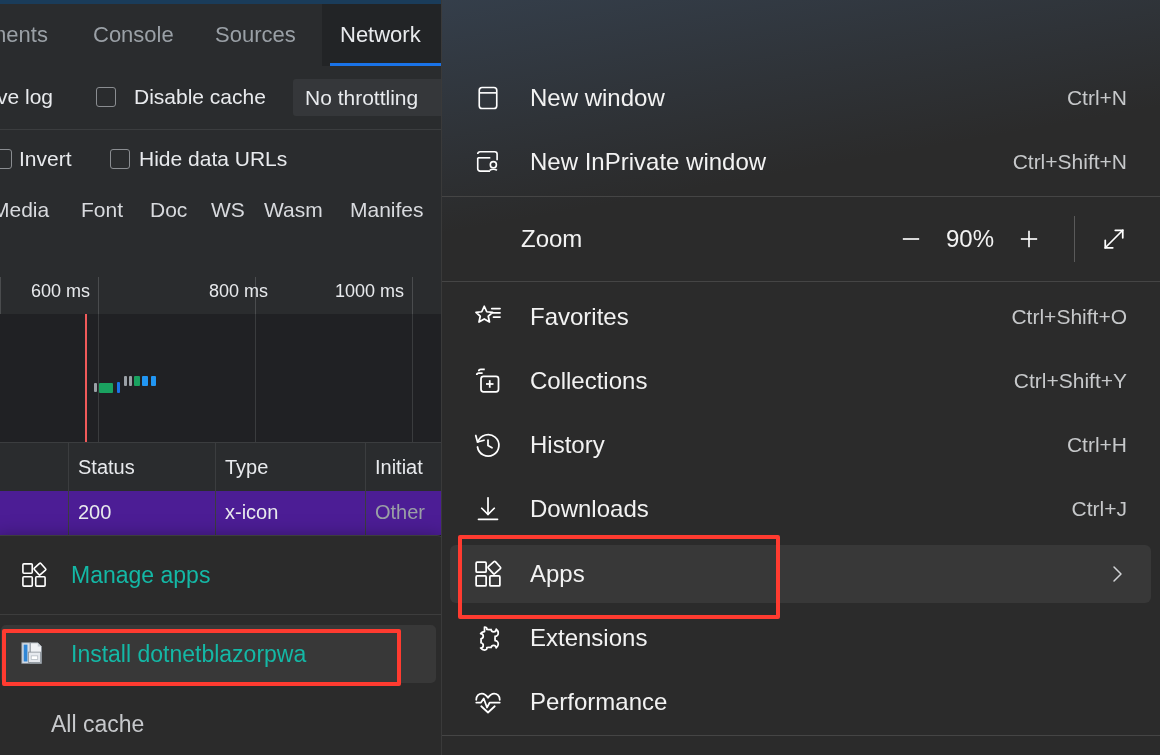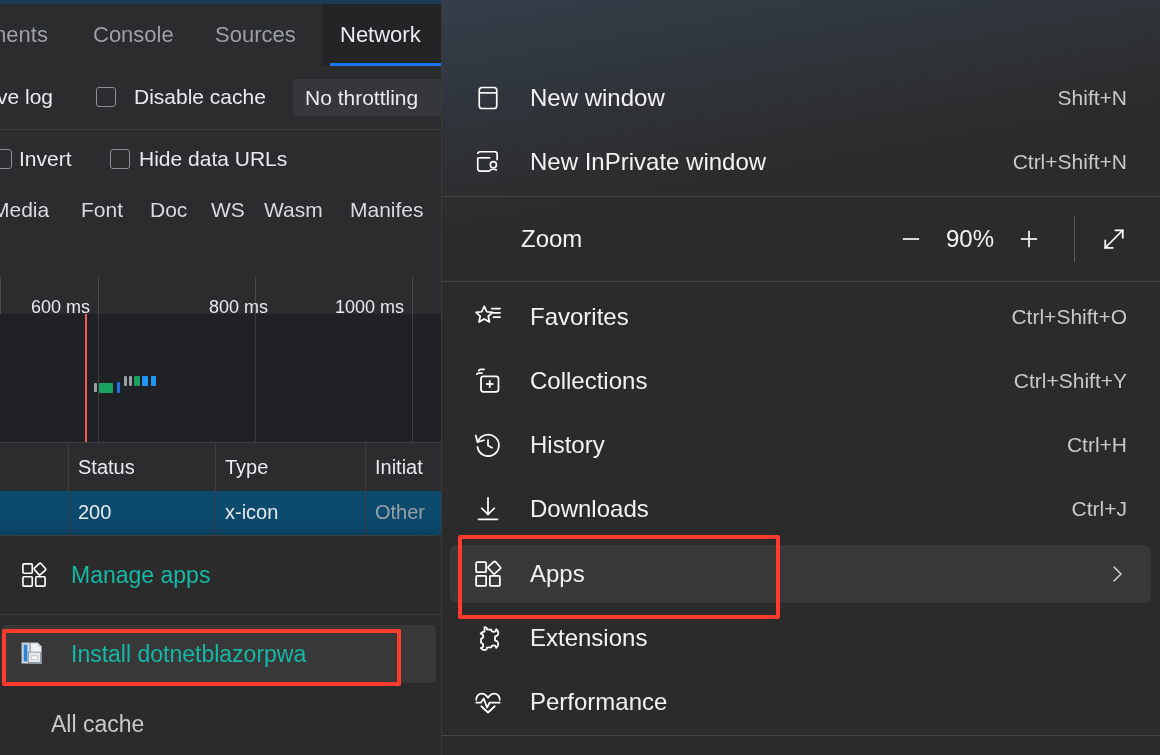--- a/index.html
+++ b/index.html
@@ -112,21 +112,21 @@
     background: #2a2c2e;
     border-bottom: 1px solid #3b3d3f;
   }
   .dt-timeline-head .tick {
     position: absolute;
     top: 0; bottom: 0;
     border-left: 1px solid #4a4c4e;
   }
   .dt-timeline-head .ticklabel {
     position: absolute;
-    top: 20px;
+    top: 4px;
     color: #e8eaed;
     font-size: 18px;
     white-space: nowrap;
   }
   .dt-timeline-body {
     position: absolute; left: 0; top: 314px;
     width: 443px; height: 128px;
     background: #202124;
     border-bottom: 1px solid #3b3d3f;
   }
@@ -144,21 +144,21 @@
   
   .dt-thead {
     position: absolute; left: 0; top: 443px;
     width: 443px; height: 48px;
     background: #2a2c2e;
     border-bottom: 1px solid #3b3d3f;
   }
   .dt-trow {
     position: absolute; left: 0; top: 491px;
     width: 443px; height: 44px;
-    background: #0c4a6e;
+    background: #4c1d95;
   }
   .dt-cell {
     position: absolute;
     color: #e8eaed;
     font-size: 20px;
     white-space: nowrap;
   }
   .dt-cell.muted { color: #9aa0a6; }
   .dt-vsep {
     position: absolute;
@@ -442,21 +442,21 @@
 
 
     <div class="menu-item" style="top:69px;">
       <span class="mi-icon">
         <svg width="28" height="28" viewBox="0 0 24 24" fill="none" stroke="#ffffff" stroke-width="1.4">
           <rect x="4.5" y="3" width="15" height="18" rx="2.4"></rect>
           <line x1="4.5" y1="7.6" x2="19.5" y2="7.6"></line>
         </svg>
       </span>
       <span class="mi-label">New window</span>
-      <span class="mi-accel">Shift+N</span>
+      <span class="mi-accel">Ctrl+N</span>
     </div>
 
     <div class="menu-item" style="top:133px;">
       <span class="mi-icon">
         <svg width="28" height="28" viewBox="0 0 24 24" fill="none" stroke="#ffffff" stroke-width="1.4">
           <path d="M3.2 5.2a2 2 0 0 1 2-2h12.6a2 2 0 0 1 2 2v5.4"></path>
           <path d="M3.2 8.4v9.4a2 2 0 0 0 2 2h8.6"></path>
           <line x1="3.2" y1="8.4" x2="14" y2="8.4"></line>
           <circle cx="16.6" cy="14.3" r="2.6"></circle>
           <path d="M13.6 19.2c1.1-1.3 4.9-1.3 6 0"></path>

